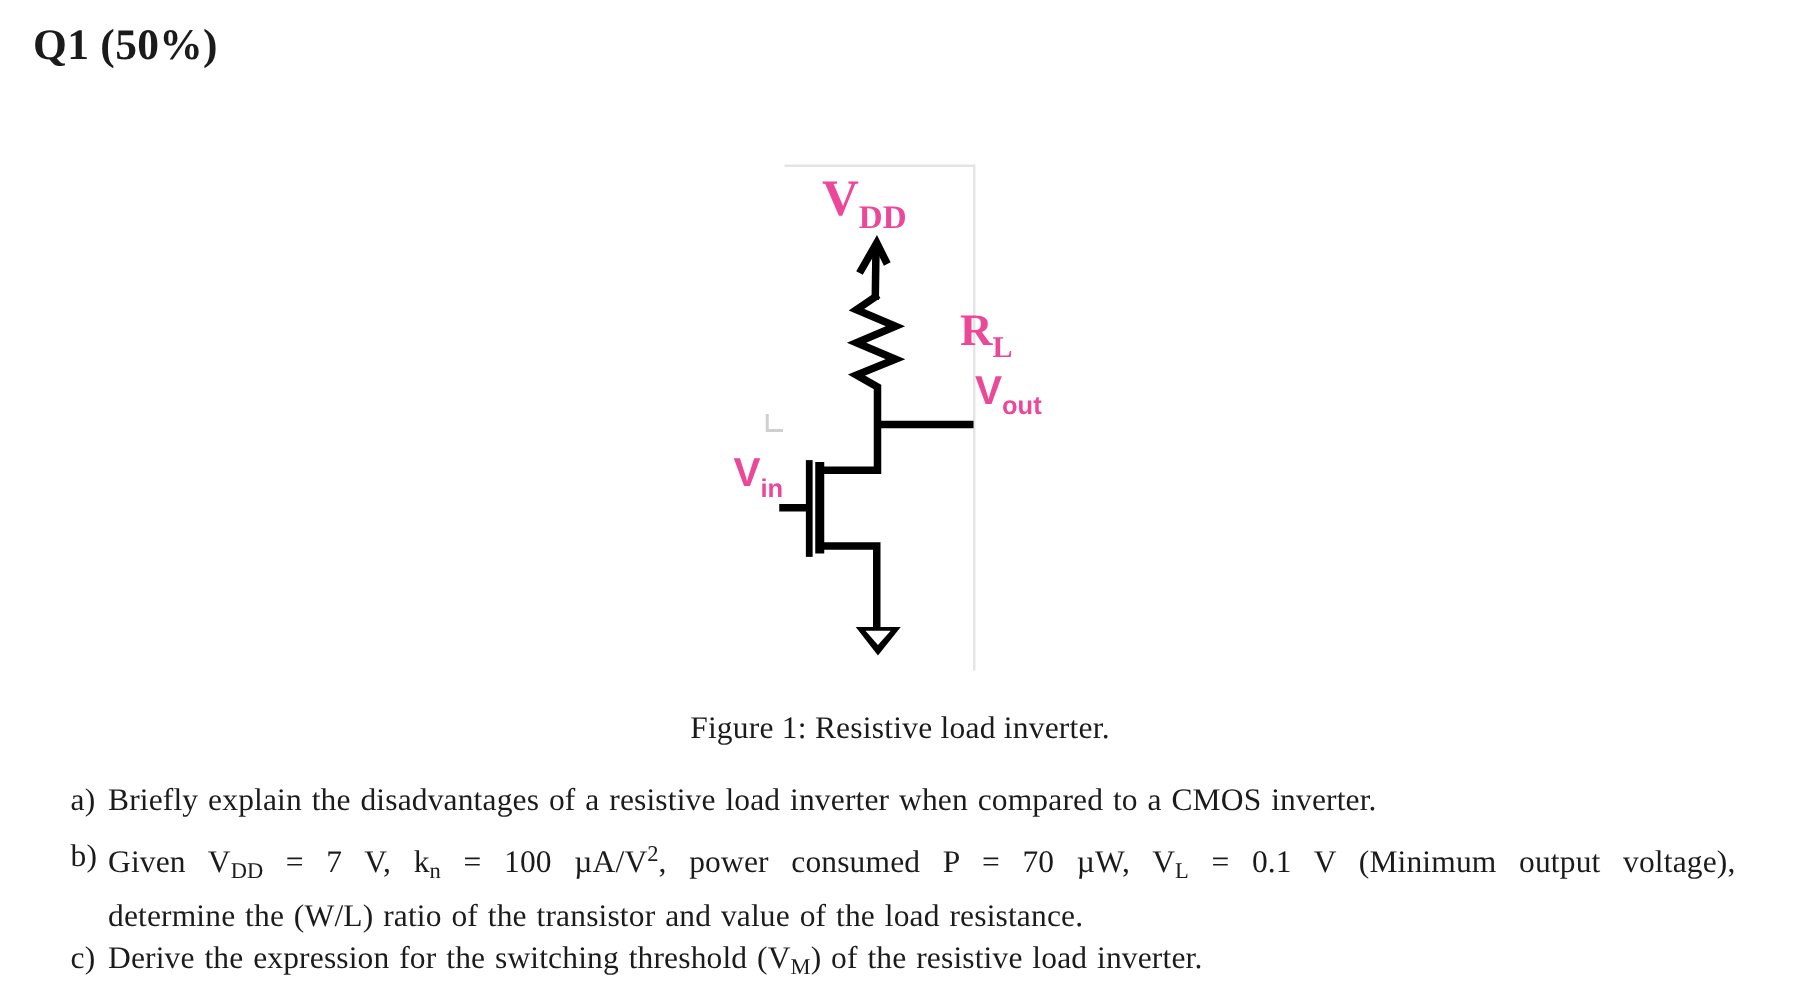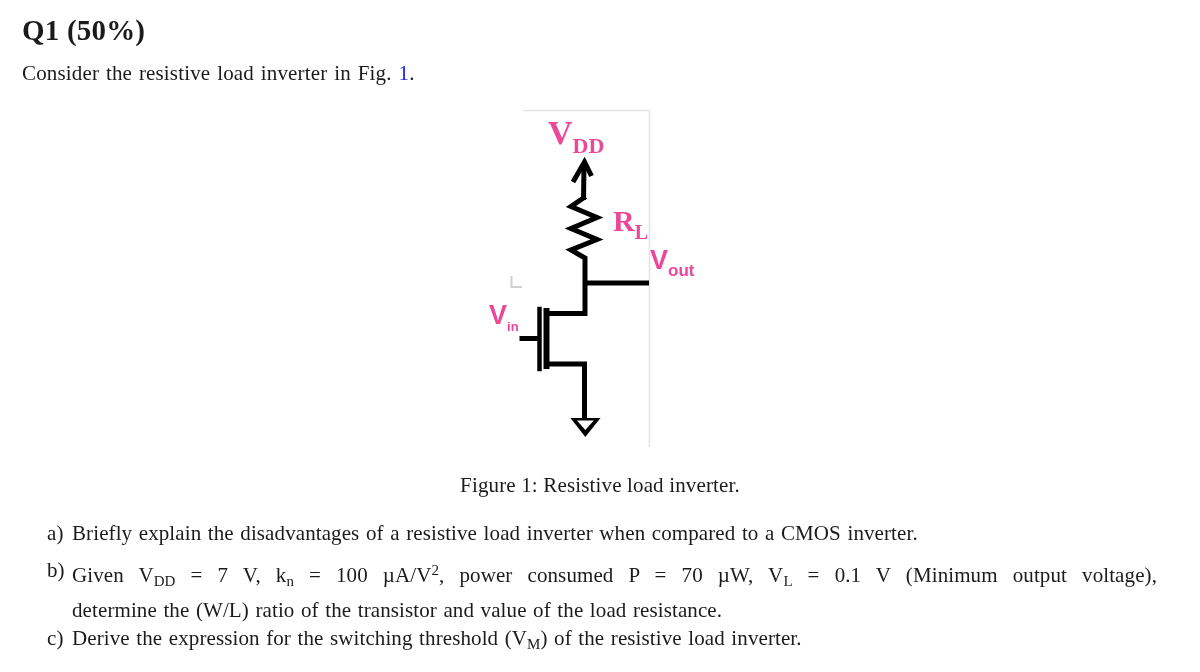--- a/index.html
+++ b/index.html
@@ -27,26 +27,26 @@
   .circ-label-serif{
     font-family:"Liberation Serif","DejaVu Serif",serif;
     font-weight:bold;color:#ec4899;line-height:1;white-space:nowrap;
   }
   .circ-label-sans{
     font-family:"Liberation Sans","DejaVu Sans",sans-serif;
     font-weight:bold;color:#ec4899;line-height:1;white-space:nowrap;
   }
   #vdd-label{left:548px;top:116px;font-size:34px;}
   #vdd-label .sublbl{font-size:22px;vertical-align:-9px;}
-  #rl-label{left:613px;top:206px;font-size:30px;text-align:right;}
+  #rl-label{left:640px;top:206px;font-size:30px;text-align:right;}
   #rl-label .sublbl{font-size:20px;vertical-align:-8px;}
   #vout-label{left:650px;top:247px;font-size:27px;}
   #vout-label .sublbl{font-size:17px;vertical-align:-7px;}
   #vin-label{left:489px;top:302px;font-size:27px;}
-  #vin-label .sublbl{font-size:13px;vertical-align:-7px;}
+  #vin-label .sublbl{font-size:17px;vertical-align:-7px;}
   #figure-caption{
     left:0;top:472px;width:1200px;text-align:center;
     font-size:21px;line-height:26px;letter-spacing:0.15px;
   }
   
   .q-item{
     left:47px;width:1110px;
     display:flex;flex-direction:row;align-items:flex-start;
     font-size:21px;line-height:29px;letter-spacing:0.1px;word-spacing:1.2px;
   }
@@ -59,23 +59,20 @@
   .tsub{font-size:15px;vertical-align:-4px;letter-spacing:0;}
   .tsup{font-size:15px;vertical-align:7px;letter-spacing:0;}
 </style>
 </head>
 <body>
 
 <div id="page">
 
   <div class="abs" id="question-title">Q1 (50%)</div>
 
-  <div class="abs" id="intro">
-    <span>Consider the resistive load inverter in Fig. </span><span class="fig-link">1</span><span>.</span>
-  </div>
 
   <svg class="abs" id="circuit-svg" width="280" height="365" viewBox="440 95 280 365" xmlns="http://www.w3.org/2000/svg">
 
     <path d="M 523 110.5 H 649.5 V 447" fill="none" stroke="#e4e4e4" stroke-width="1.6"></path>
 
     <path d="M 511.5 276 V 287 H 522" fill="none" stroke="#cfcfcf" stroke-width="2"></path>
 
     <g stroke="#000" stroke-width="5" fill="none">
       <path d="M 584 165 L 583.5 200"></path>
       <path d="M 573 182 L 584.5 162 L 591.5 176"></path>

